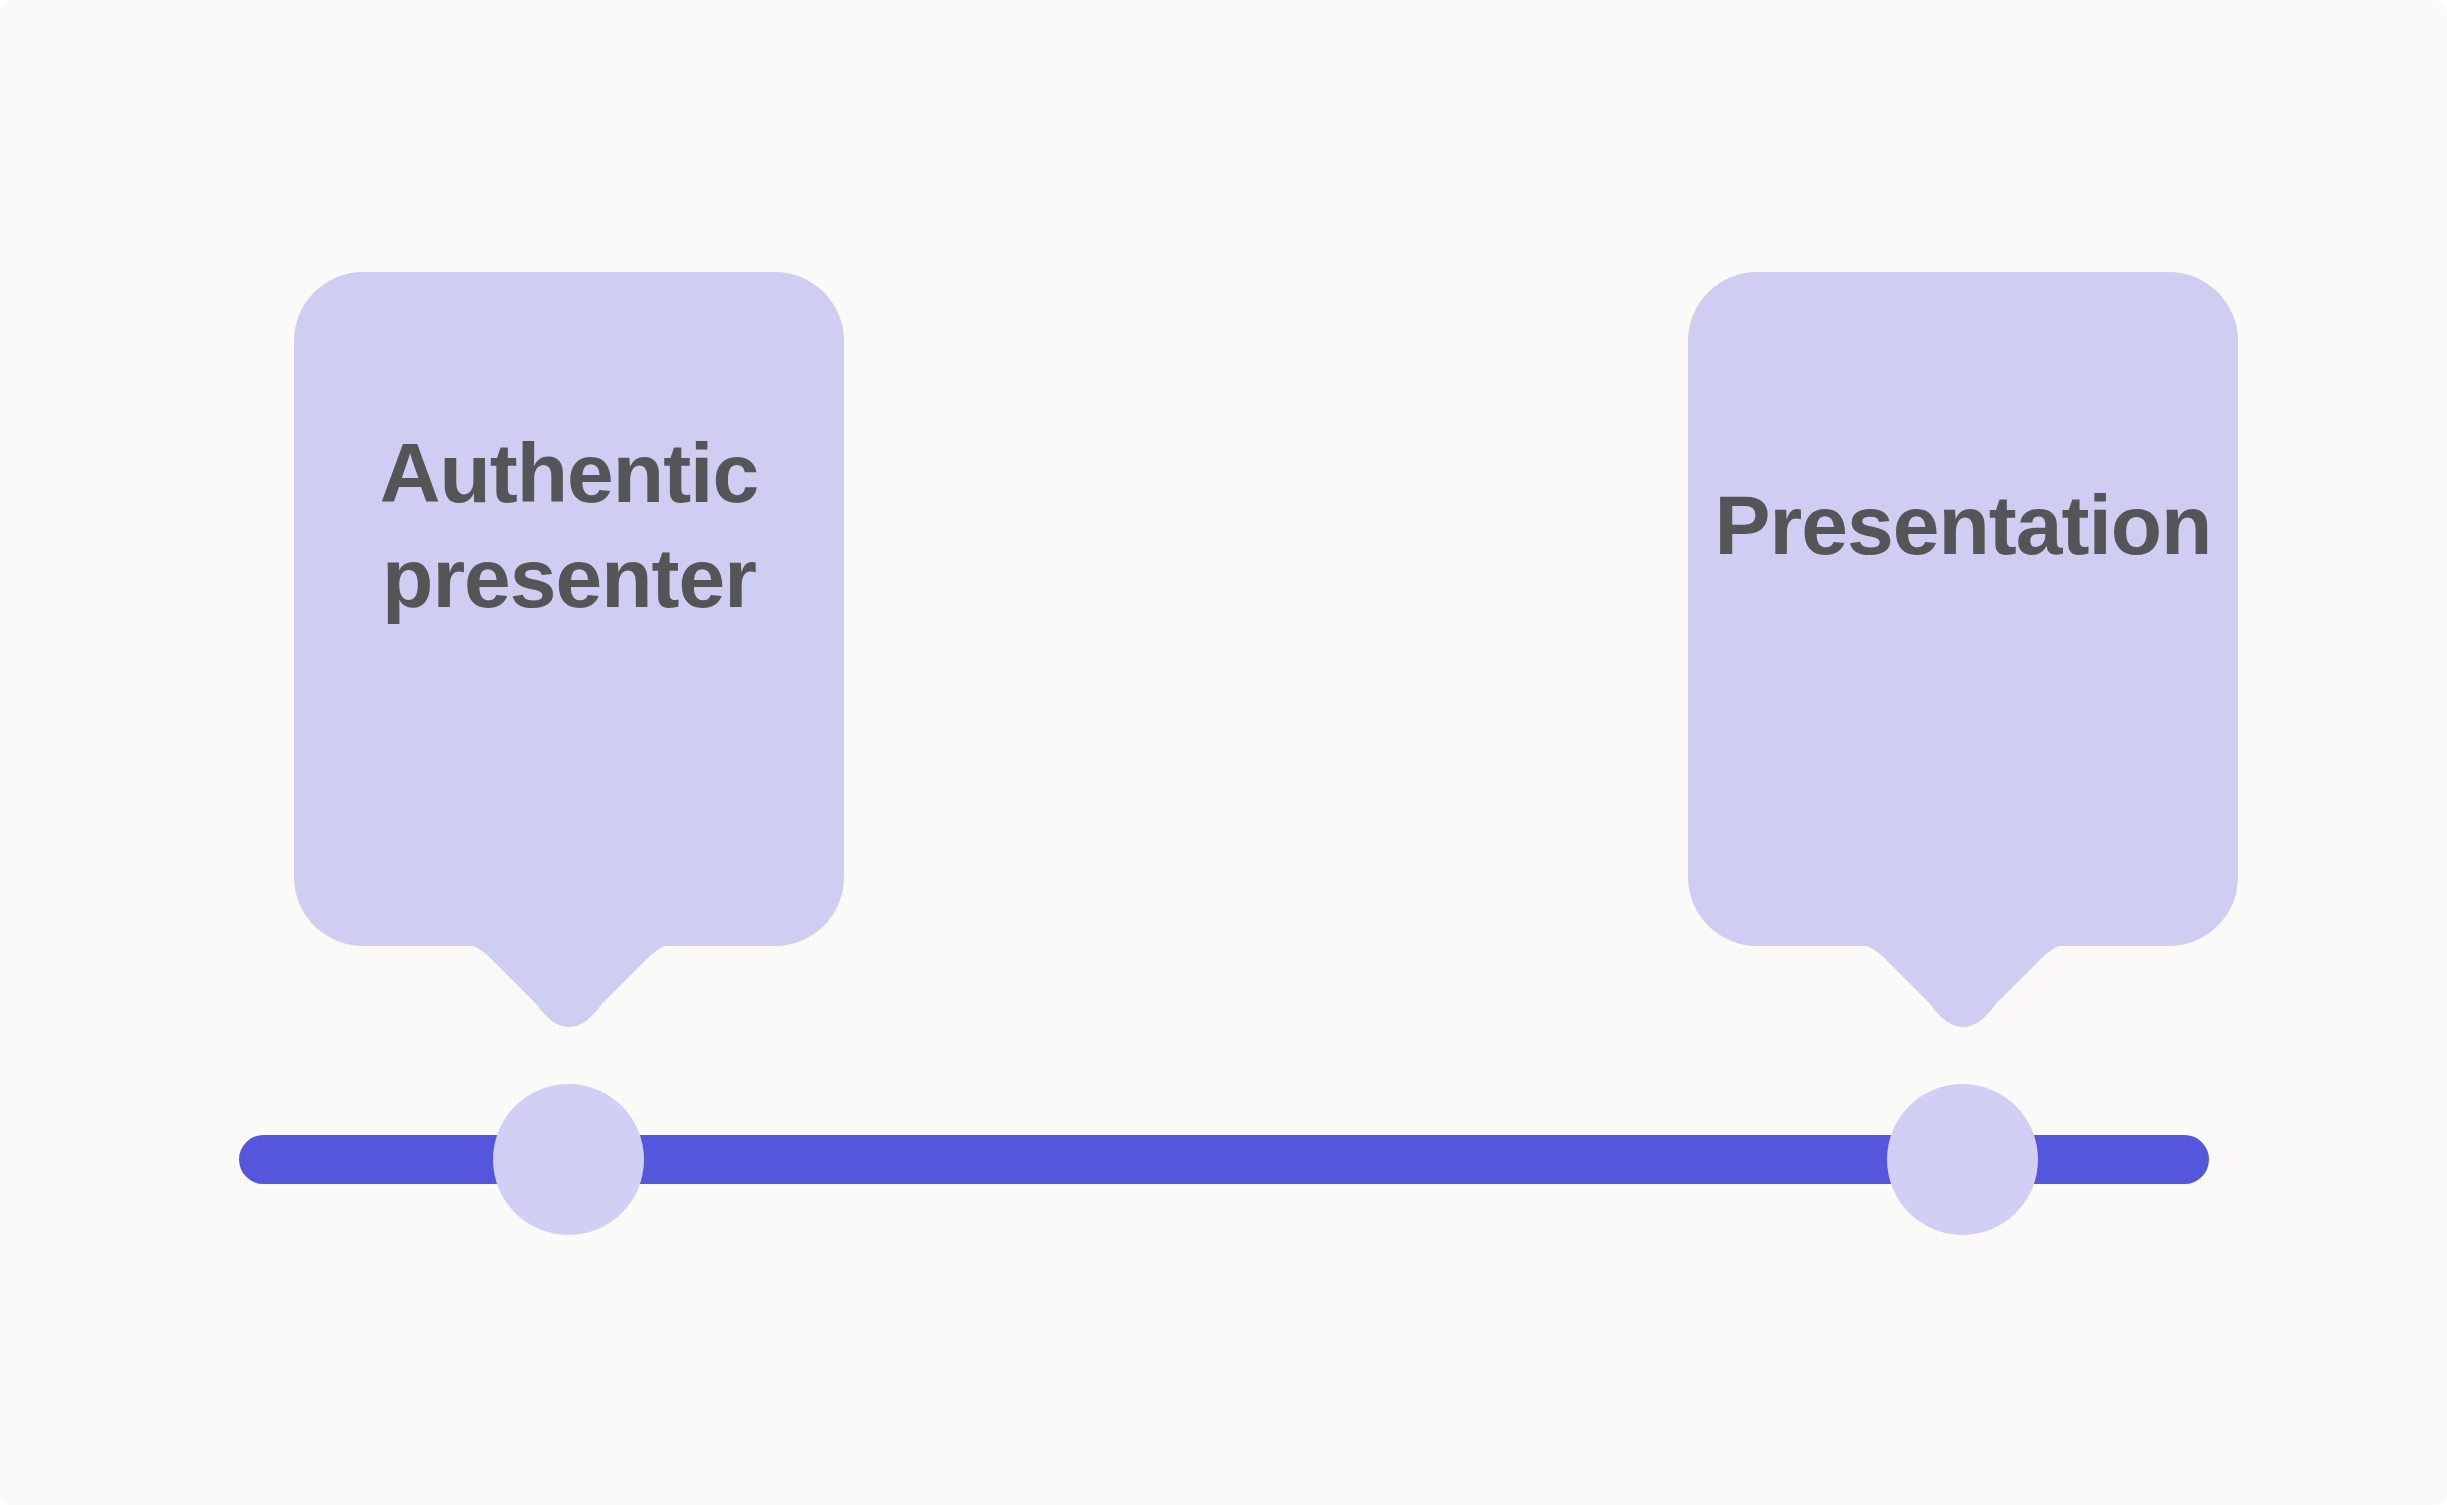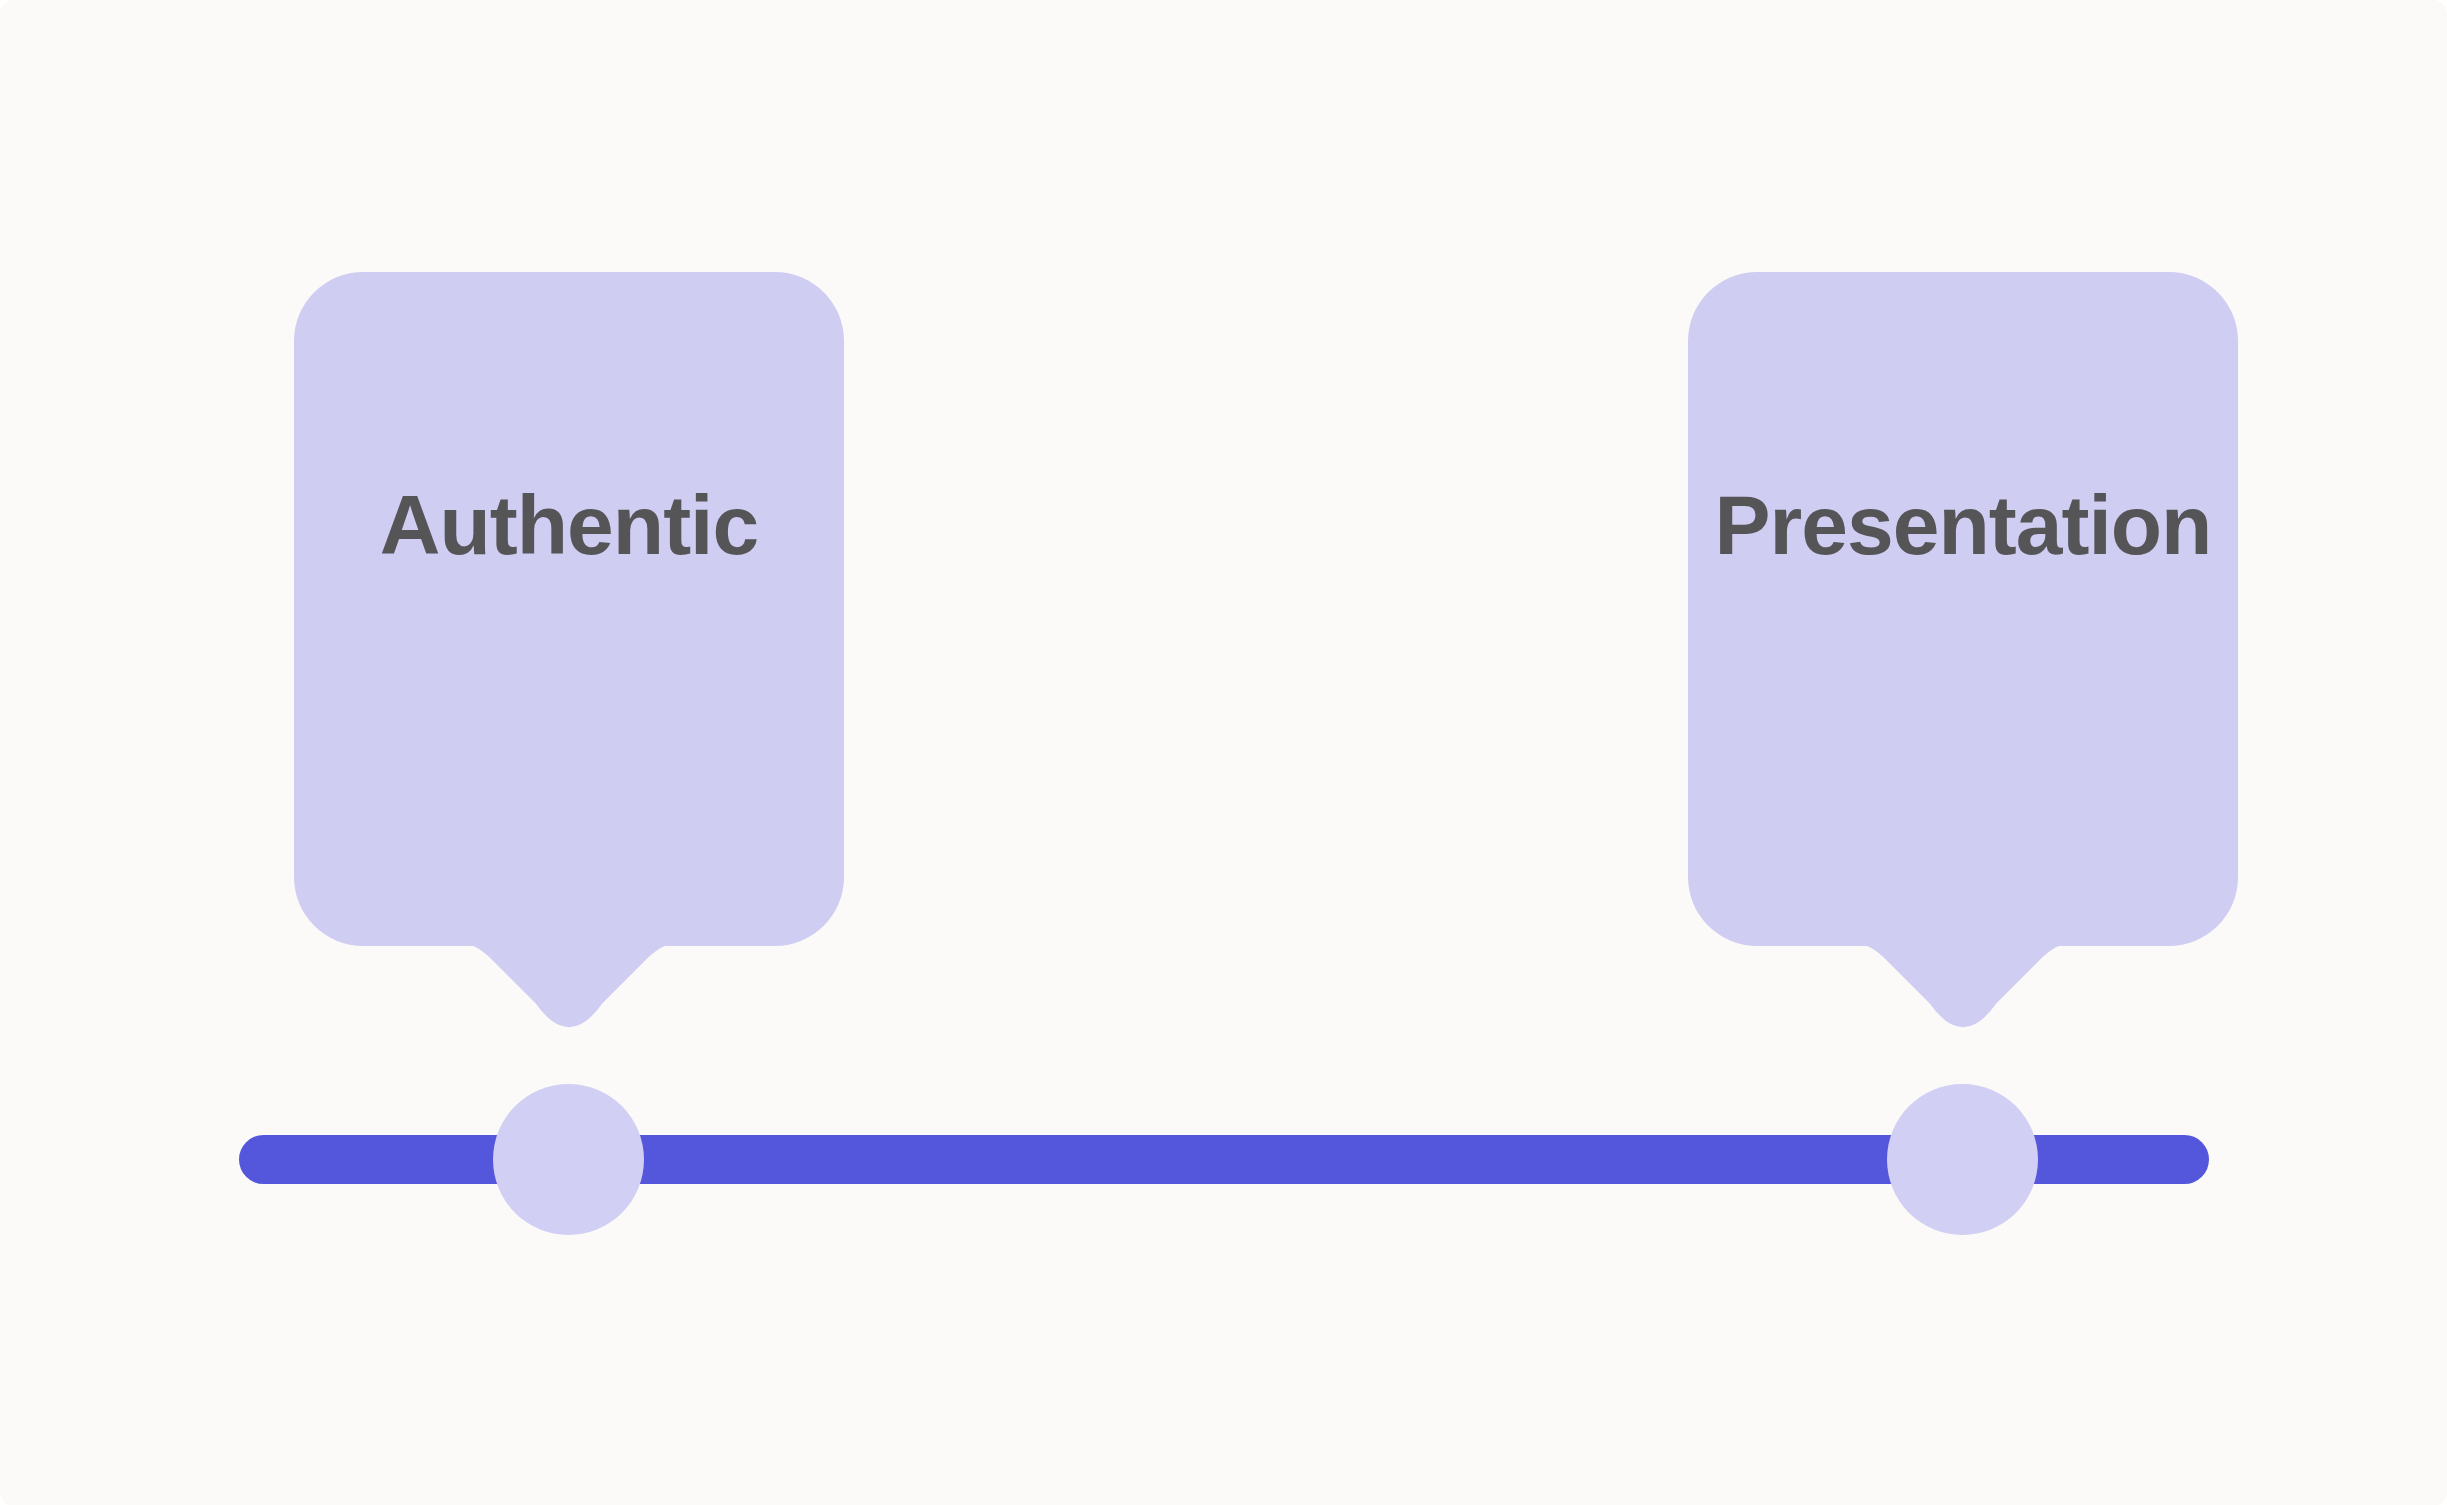--- a/index.html
+++ b/index.html
@@ -83,20 +83,21 @@
 <body>
 
 <div class="stage">
 
   <div class="timeline-line"></div>
 
   <div class="item item-0">
     <div class="card">
       <div class="label">
         <div class="label-line">Authentic</div>
+        <div class="label-line">presenter</div>
       </div>
     </div>
     <svg class="tail" width="216" height="88" viewBox="0 0 226 92" aria-hidden="true">
       <path class="tail-path" d="M 0 0 C 14 0 23 7 33 17 L 78 62 Q 113 112 148 62 L 193 17 C 203 7 212 0 226 0 Z"></path>
     </svg>
     <div class="dot"></div>
   </div>
 
 
   <div class="item item-2">

